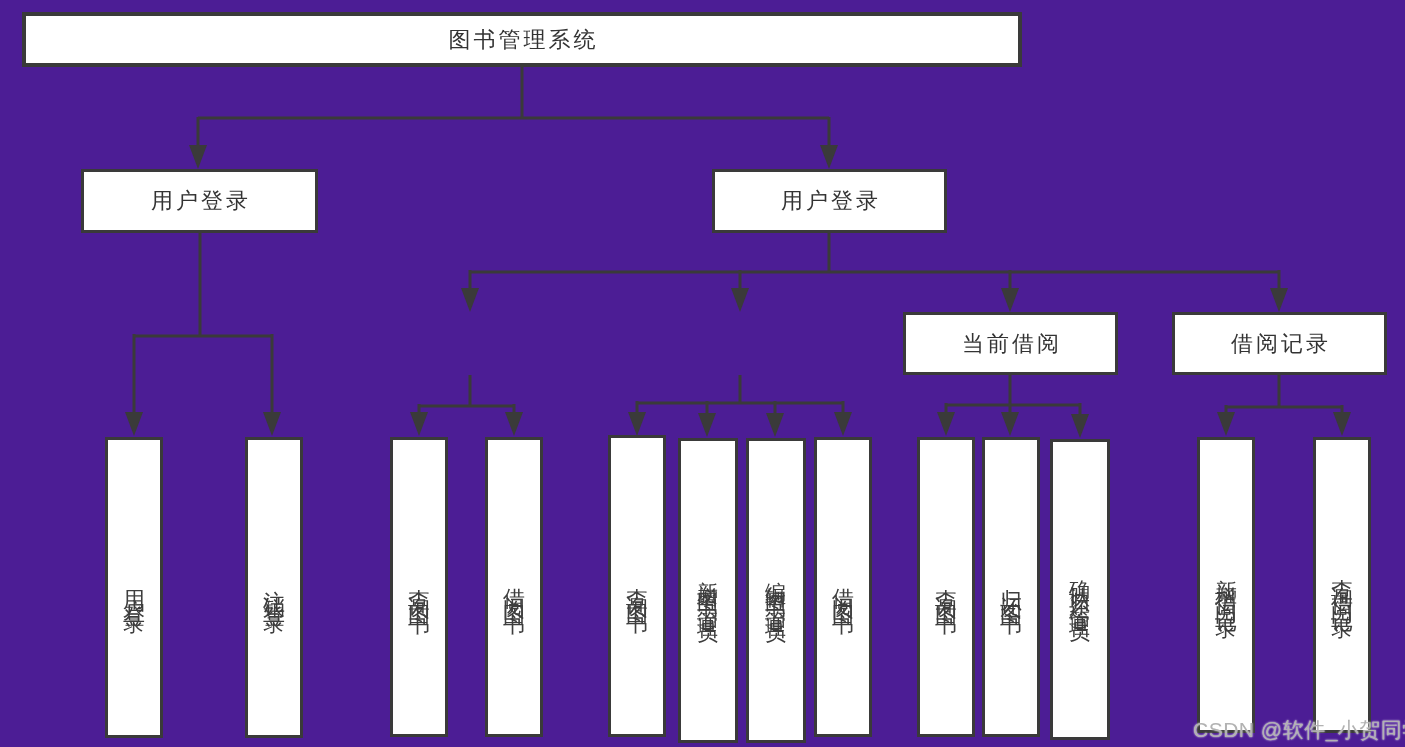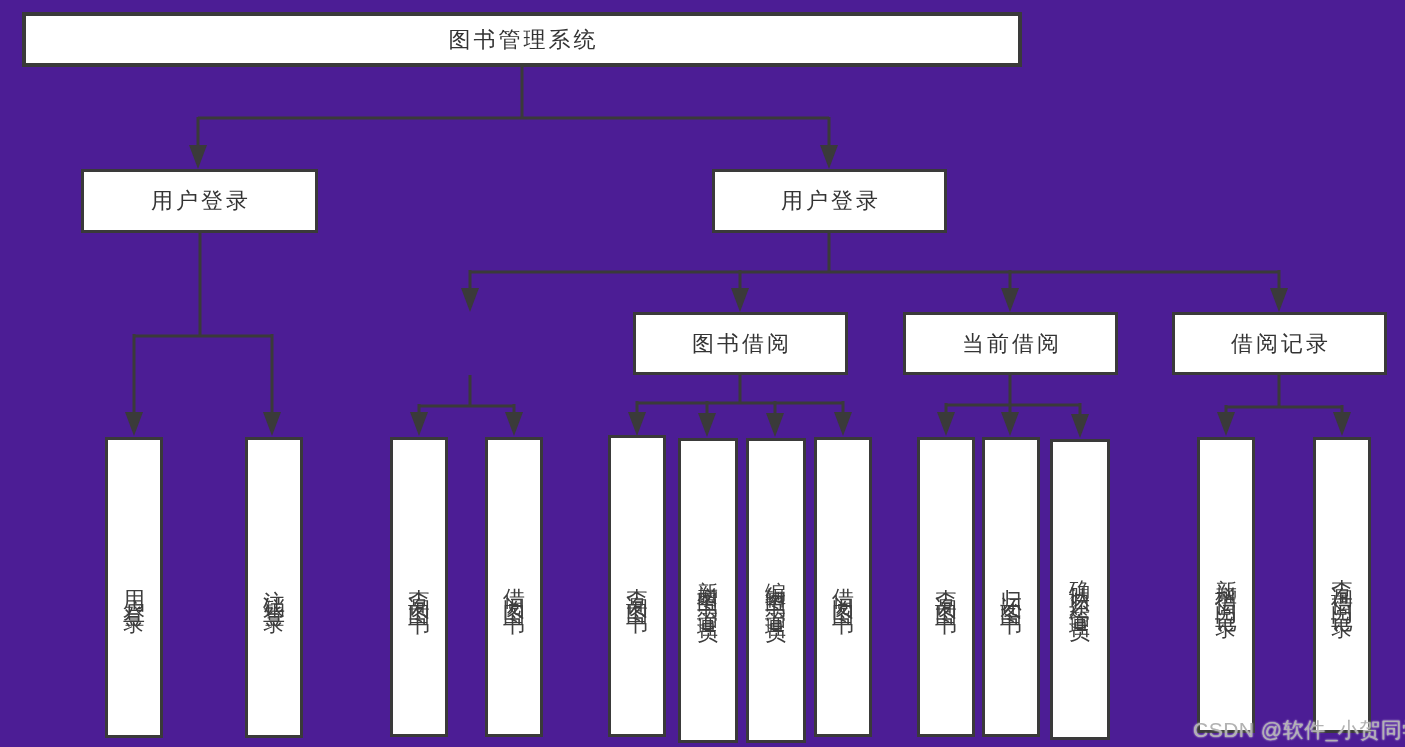--- a/index.html
+++ b/index.html
@@ -111,23 +111,20 @@
     <span class="hlabel">图书管理系统</span>
   </div>
 
   <div class="box" style="left:81px; top:169px; width:237px; height:64px;">
     <span class="hlabel">用户登录</span>
   </div>
   <div class="box" style="left:712px; top:169px; width:235px; height:64px;">
     <span class="hlabel">用户登录</span>
   </div>
 
-  <div class="box" style="left:633px; top:312px; width:215px; height:63px;">
-    <span class="hlabel">图书借阅</span>
-  </div>
   <div class="box" style="left:903px; top:312px; width:215px; height:63px;">
     <span class="hlabel">当前借阅</span>
   </div>
   <div class="box" style="left:1172px; top:312px; width:215px; height:63px;">
     <span class="hlabel">借阅记录</span>
   </div>
 
   <div class="box leaf" style="left:105px; top:437px; width:58px; height:301px;">
     <span class="vlabel">用户登录</span>
   </div>

